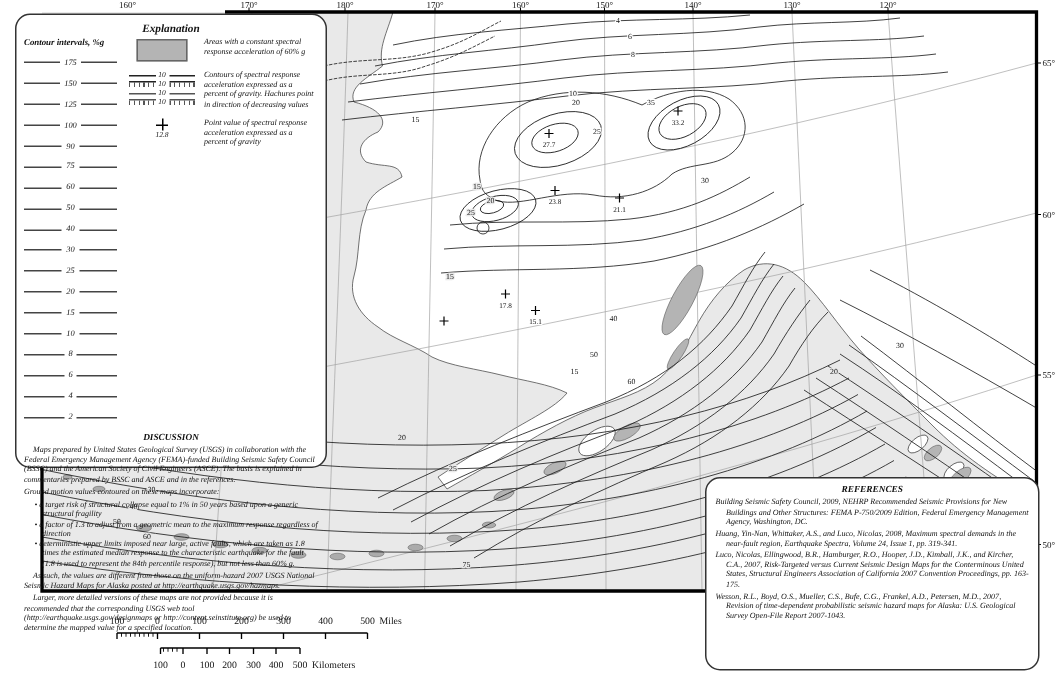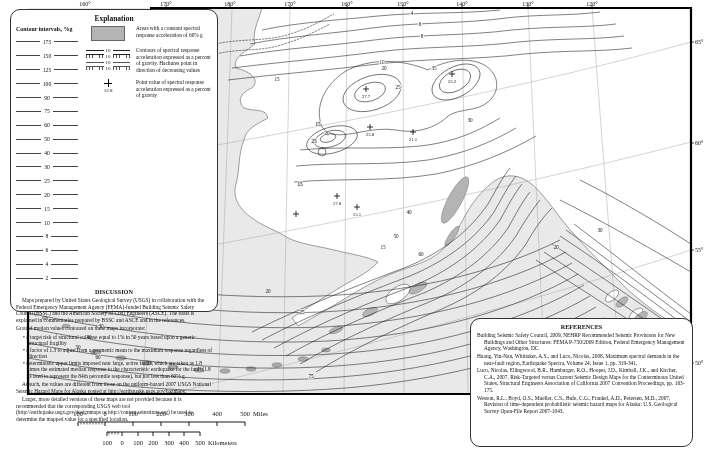--- a/index.html
+++ b/index.html
@@ -5,21 +5,21 @@
   html,body{margin:0;padding:0;background:#fff;}
   .page{position:relative;width:704px;height:452px;background:#ffffff;overflow:hidden;
         font-family:"Liberation Serif",serif;color:#111;}
   svg text{font-family:"Liberation Serif",serif;fill:#111;}
   .axis-label{font-size:6px;}
   .clab{font-size:5.2px;paint-order:stroke;stroke:#e9e9e9;stroke-width:1.6px;}
   .clab-w{font-size:5.2px;paint-order:stroke;stroke:#ffffff;stroke-width:1.6px;}
   .pv{font-size:4.8px;paint-order:stroke;stroke:#ffffff;stroke-width:1.2px;}
   .scale-num{font-size:6.5px;}
   
-  .panel{position:absolute;background:#fff;border:0.9px solid #333;border-radius:10px;box-sizing:border-box;}
+  .panel{position:absolute;background:#fff;border:0.9px solid #333;border-radius:10px;box-sizing:border-box;font-style:italic;}
   .explanation{left:10px;top:9px;width:208px;height:303px;padding:3px 5px;}
   .references{left:470px;top:318px;width:223px;height:129px;padding:3px 6px;}
   .panel h1{margin:1px 0 2px 0;text-align:center;font-size:7.5px;font-weight:bold;}
   .panel h2{margin:3px 0 2px 0;text-align:center;font-size:6.2px;font-weight:bold;}
   .smalltext{font-size:5.35px;line-height:1.22;text-align:left;}
   .smalltext p{margin:0 0 2px 0;text-indent:6px;}
   .smalltext p.noindent{text-indent:0;}
   .bullets{margin:0 0 2px 2px;padding:0;list-style:none;}
   .bullets li{margin:0 0 0 10px;text-indent:-5px;}
   .bullets li:before{content:"\2022\00a0";}

